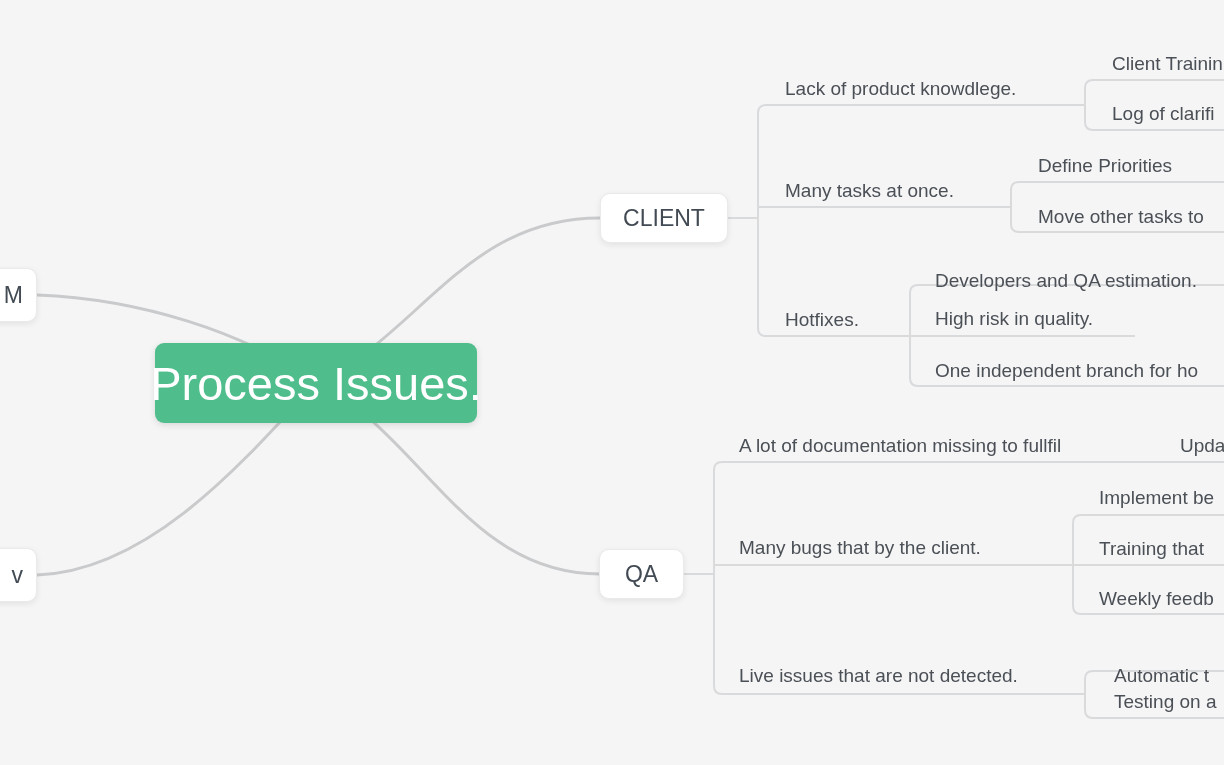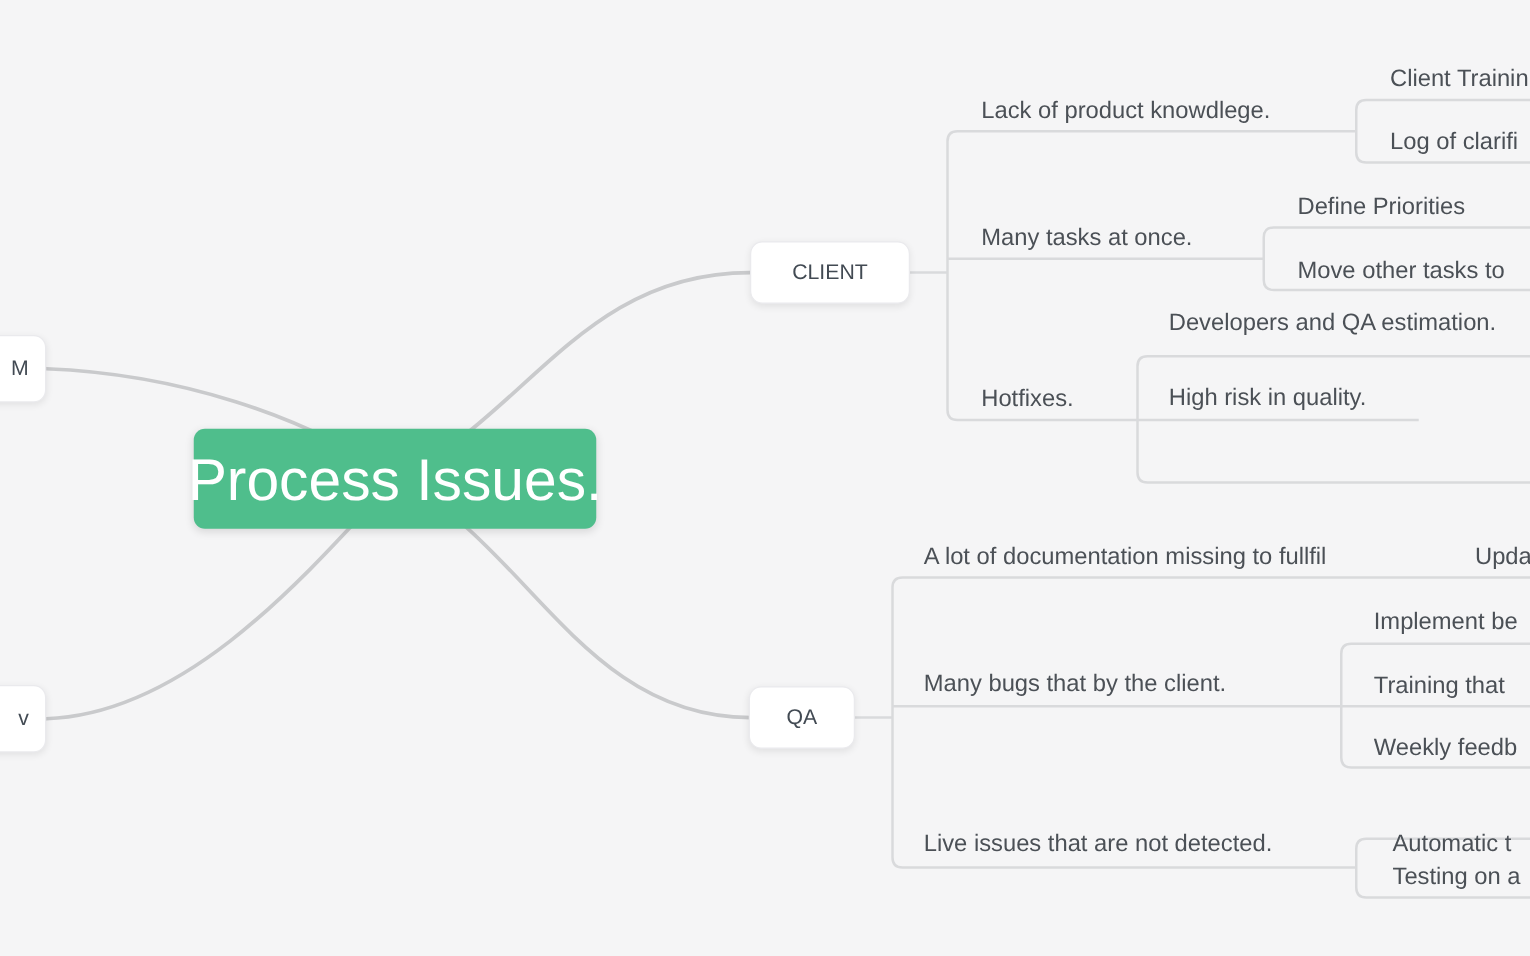--- a/index.html
+++ b/index.html
@@ -16,21 +16,21 @@
     position: absolute;
     z-index: 2;
     background: #ffffff;
     border: 1px solid #eaeaed;
     border-radius: 10px;
     box-shadow: 0 2px 6px rgba(0,0,0,0.08);
     display: flex;
     align-items: center;
     justify-content: center;
     color: #424a53;
-    font-size: 17px;
+    font-size: 23px;
     white-space: nowrap;
     box-sizing: border-box;
     cursor: default;
   }
   .topic.clipped { justify-content: flex-end; padding-right: 13px; }
   .central {
     position: absolute;
     z-index: 3;
     background: #4fbe8c;
     color: #ffffff;
@@ -98,22 +98,23 @@
 
   <div class="sub" style="left:785px; top:89px;">Lack of product knowdlege.</div>
   <div class="sub" style="left:1112px; top:64px;">Client Trainin</div>
   <div class="sub" style="left:1112px; top:114px;">Log of clarifi</div>
 
   <div class="sub" style="left:785px; top:191px;">Many tasks at once.</div>
   <div class="sub" style="left:1038px; top:166px;">Define Priorities</div>
   <div class="sub" style="left:1038px; top:217px;">Move other tasks to</div>
 
   <div class="sub" style="left:785px; top:320px;">Hotfixes.</div>
-  <div class="sub" style="left:935px; top:259px;">Developers and QA estimation.</div>
+  <div class="sub" style="left:935px; top:281px;">Developers and QA estimation.</div>
   <div class="sub" style="left:935px; top:319px;">High risk in quality.</div>
+  <div class="sub" style="left:935px; top:371px;">One independent branch for ho</div>
 
   <div class="sub" style="left:739px; top:446px;">A lot of documentation missing to fullfil</div>
   <div class="sub" style="left:1180px; top:446px;">Upda</div>
 
   <div class="sub" style="left:739px; top:548px;">Many bugs that by the client.</div>
   <div class="sub" style="left:1099px; top:498px;">Implement be</div>
   <div class="sub" style="left:1099px; top:549px;">Training that</div>
   <div class="sub" style="left:1099px; top:599px;">Weekly feedb</div>
 
   <div class="sub" style="left:739px; top:676px;">Live issues that are not detected.</div>

